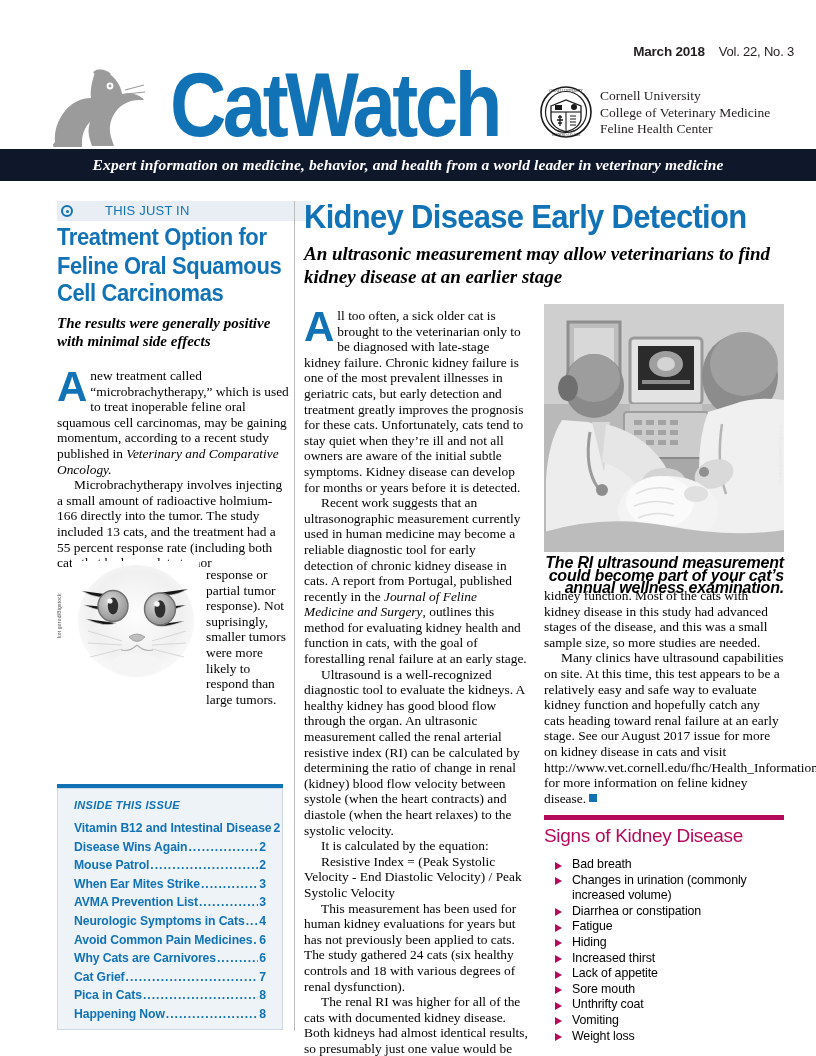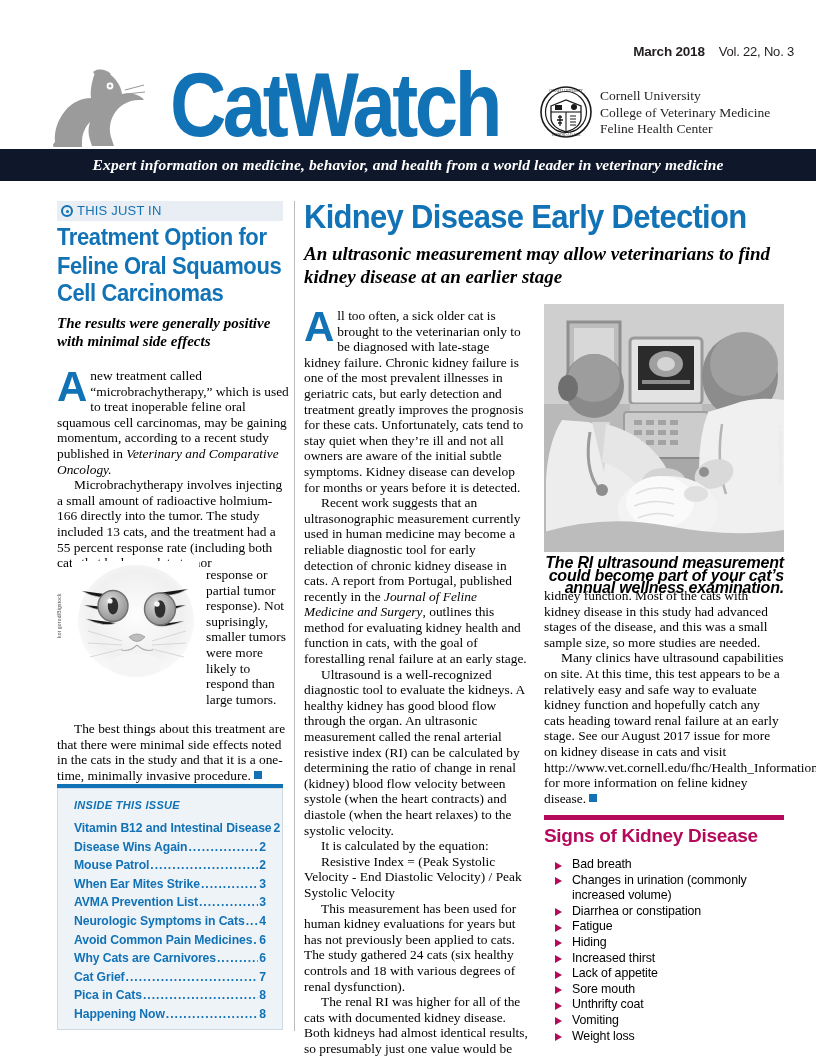--- a/index.html
+++ b/index.html
@@ -70,20 +70,21 @@
   .endmark{
     display:inline-block;width:8px;height:8px;
     background:#1272b6;margin-left:3px;vertical-align:1px;
   }
   em{font-style:italic;}
 
   
   .thisjustin{
     position:absolute;left:57px;top:185px;width:226px;height:20px;
     background:#e8eef4;
+    padding-left:28px;
   }
   .thisjustin .lbl{
     font-family:"Liberation Sans", sans-serif;
     font-size:13px;color:#1272b6;letter-spacing:.2px;
     line-height:20px;margin-left:20px;display:inline-block;
   }
   .tji-icon{
     position:absolute;left:4px;top:4px;width:12px;height:12px;
     border:2px solid #1272b6;border-radius:50%;
     box-sizing:border-box;
@@ -189,21 +190,21 @@
     font-size:16px;line-height:12.5px;color:#000;
     letter-spacing:-0.2px;
     text-align:right;
   }
   .right-body{position:absolute;left:544px;top:572px;width:240px;}
 
   .signs-bar{position:absolute;left:544px;top:799px;width:240px;height:5px;background:#b5095b;}
   .signs-title{
     position:absolute;left:544px;top:809px;
     font-family:"Liberation Sans", sans-serif;
-    font-weight:bold;font-size:19px;color:#b5095b;letter-spacing:-0.3px;
+    font-weight:normal;font-size:19px;color:#b5095b;letter-spacing:-0.3px;
   }
   .signs-list{position:absolute;left:544px;top:833px;width:242px;margin:8px;padding:0;list-style:none;}
   .signs-list li{
     position:relative;padding-left:20px;
     font-family:"Liberation Sans", sans-serif;
     font-size:12.4px;line-height:15.6px;color:#000;
     letter-spacing:-0.1px;
   }
   .signs-list li .arrow{
     position:absolute;left:3px;top:4.5px;
@@ -306,23 +307,20 @@
       </g>
       <ellipse cx="64" cy="104" rx="26" ry="12" fill="#f5f5f5"></ellipse>
     </svg>
   </div>
   <div class="photo-credit-v">kot gorod/Bigstock</div>
 
   <div class="col left-body-b">
     <p class="body">response or partial tumor response). Not suprisingly, smaller tumors were more likely to respond than large tumors.</p>
   </div>
 
-  <div class="col left-body-c">
-    <p class="body" style="text-indent:17px"><span>The best things about this treatment are that there were minimal side effects noted in the cats in the study and that it is a one-time, minimally invasive procedure.</span><span class="endmark"></span></p>
-  </div>
 
   <div class="toc-bar"></div>
   <div class="toc">
     <div class="toc-title">INSIDE THIS ISSUE</div>
     <ul>
       <li>
           <span class="t">Vitamin B12 and Intestinal Disease</span>
           <span class="dots">............................................</span>
           <span class="pg">2</span>
         </li>

